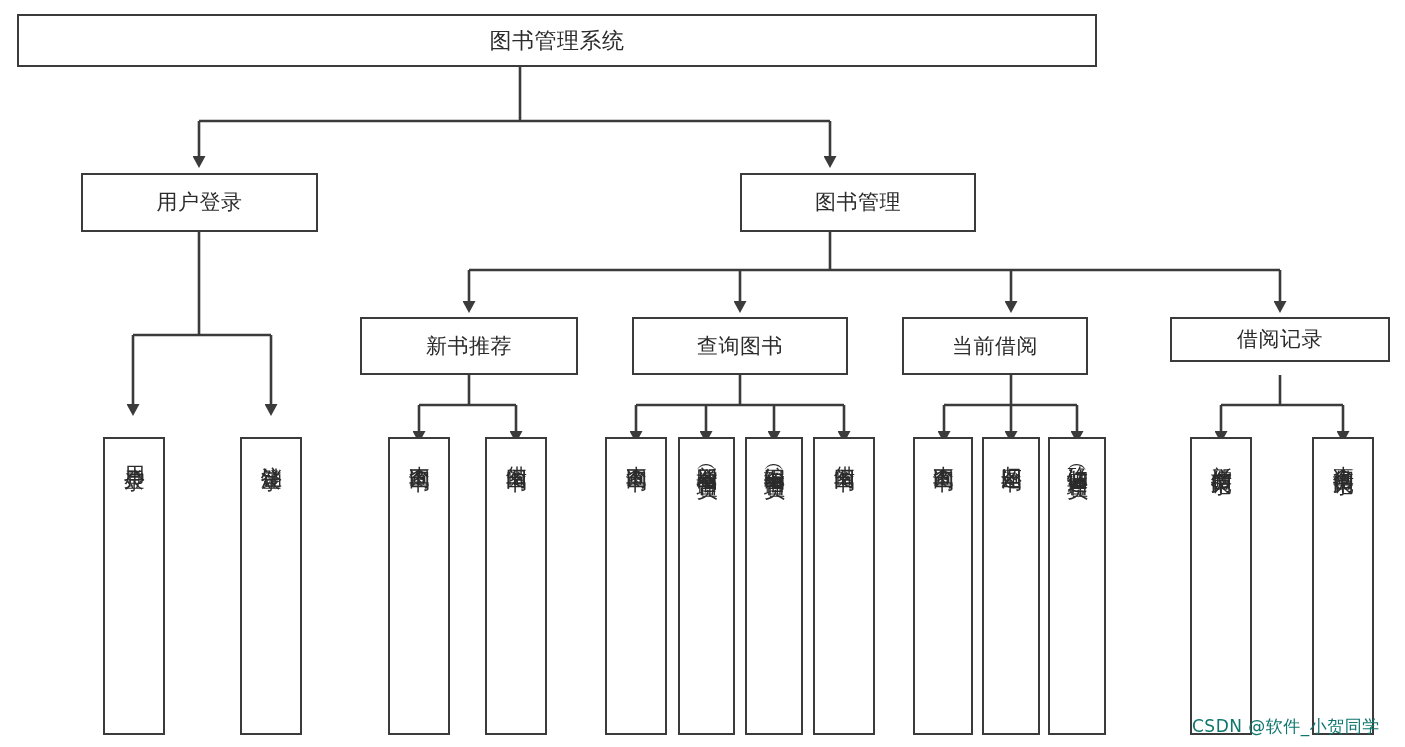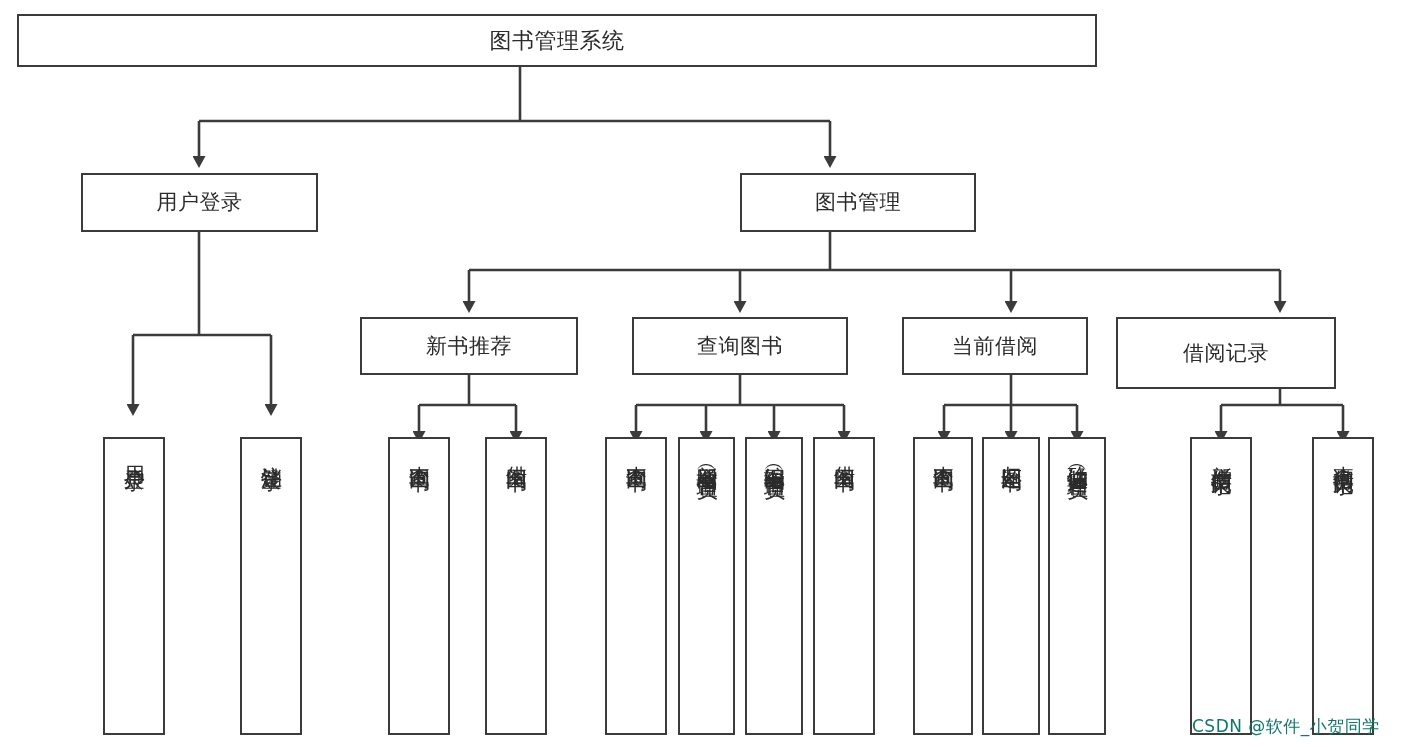--- a/index.html
+++ b/index.html
@@ -134,21 +134,21 @@
 
   <div class="node horizontal" style="left:360px; top:317px; width:218px; height:58px;">
     <span class="label">新书推荐</span>
   </div>
   <div class="node horizontal" style="left:632px; top:317px; width:216px; height:58px;">
     <span class="label">查询图书</span>
   </div>
   <div class="node horizontal" style="left:902px; top:317px; width:186px; height:58px;">
     <span class="label">当前借阅</span>
   </div>
-  <div class="node horizontal" style="left:1116px; top:317px; width:220px; height:72px;">
+  <div class="node horizontal" style="left:1170px; top:317px; width:220px; height:45px;">
     <span class="label">借阅记录</span>
   </div>
 
   <div class="node vertical" style="left:103px; top:437px; width:62px; height:298px;">
     <span class="label">用户登录</span>
   </div>
   <div class="node vertical" style="left:240px; top:437px; width:62px; height:298px;">
     <span class="label">注销登录</span>
   </div>
 

